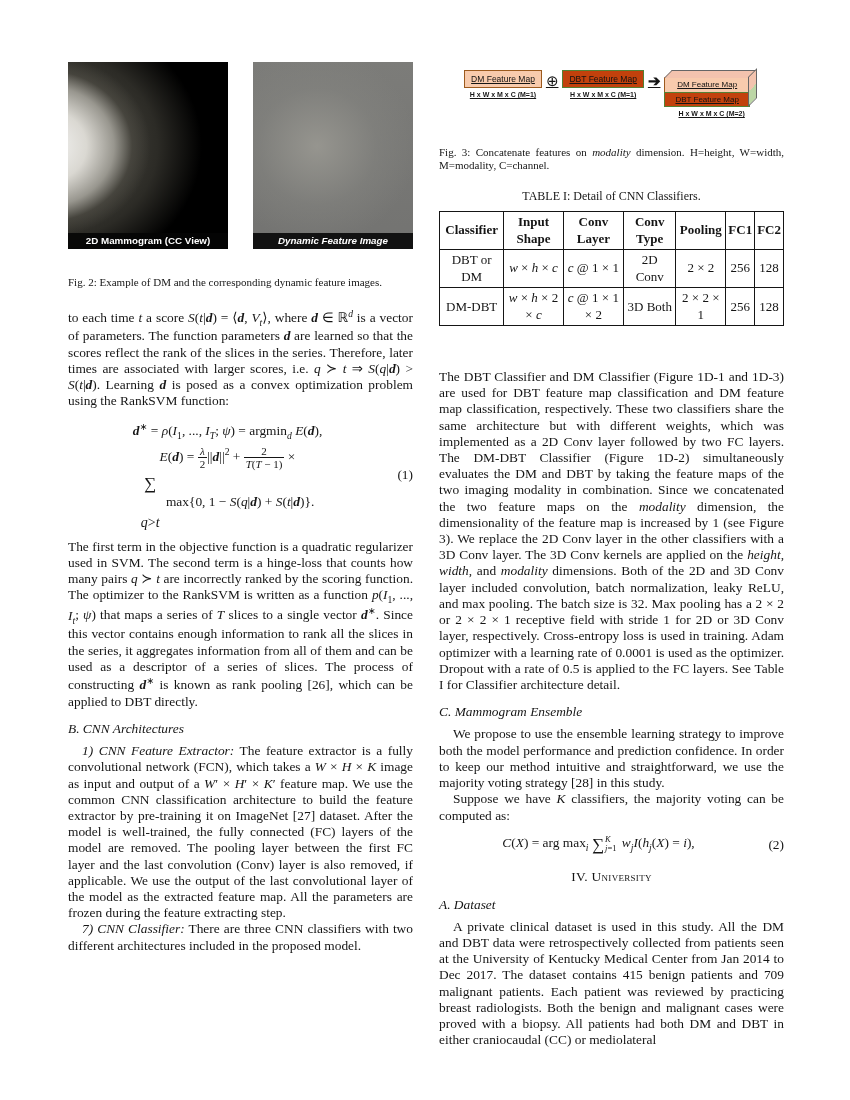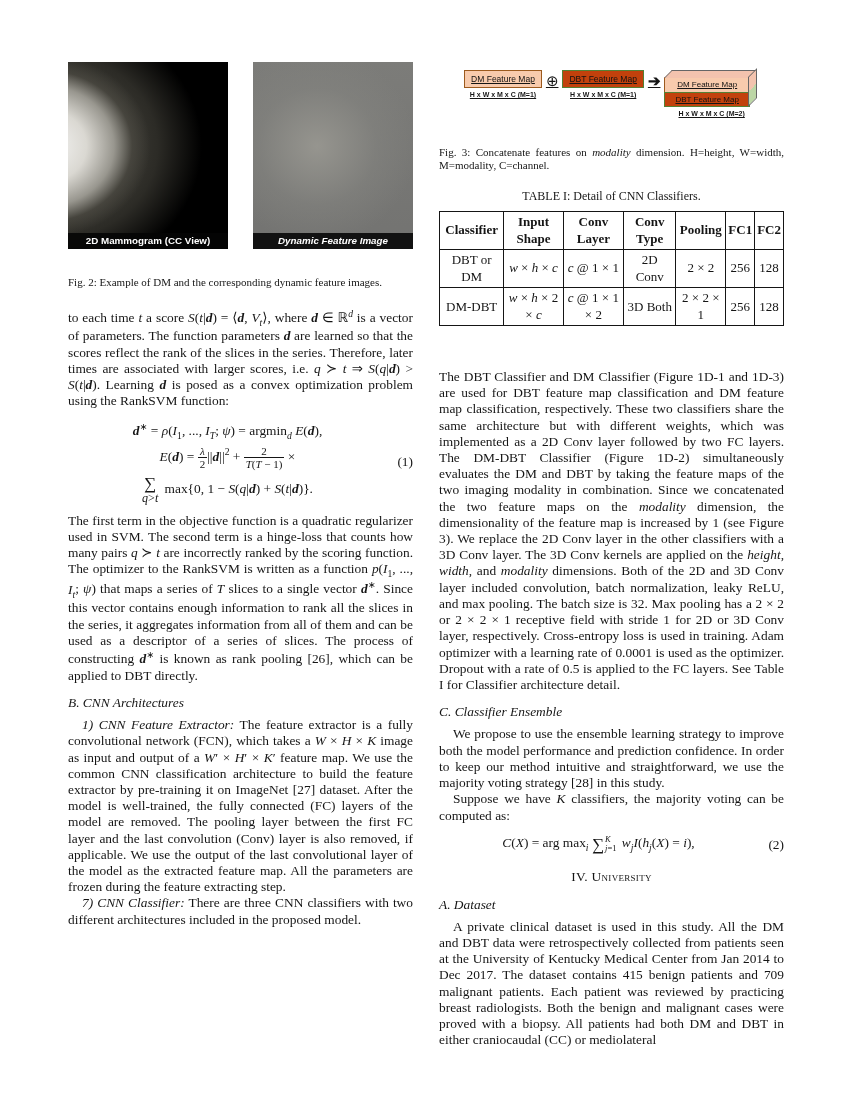--- a/index.html
+++ b/index.html
@@ -19,21 +19,21 @@
   
   .eq { display:flex; align-items:center; margin:9px 0 7px; }
   .eq-lines { flex:1; text-align:center; }
   .eq-line { padding:2px 0; }
   .eq-num { width:26px; text-align:right; }
   .frac { display:inline-block; vertical-align:middle; text-align:center; font-size:11px; line-height:1.1; }
   .frac .top { display:block; border-bottom:1px solid #151515; padding:0 2px; }
   .frac .bot { display:block; padding:0 2px; }
   .sumstack { display:inline-block; text-align:center; vertical-align:middle; margin-right:3px; }
   .sumstack .sym { display:block; font-size:17px; line-height:1; }
-  .sumstack .sub { display:block; font-size:12px; line-height:1; }
+  .sumstack .sub { display:block; font-size:14px; line-height:1;margin-top:24px; }
   .bigop { font-size:17px; vertical-align:-3px; }
   .lims { display:inline-block; text-align:left; font-size:8.5px; line-height:1.05; vertical-align:-4px; margin:0 2px 0 1px; }
   .lims span { display:block; }
   sub, sup { font-size:0.72em; }
 
   
   .figure2 { margin-bottom:18px; }
   .fig2-images { display:flex; gap:3px; justify-content:space-between; }
   .fig2-img { position:relative; width:160px; height:187px; overflow:hidden; }
   .mammo { background:#000; }
@@ -187,21 +187,21 @@
             <td>3D Both</td>
             <td>2 × 2 × 1</td>
             <td>256</td>
             <td>128</td>
           </tr>
         </tbody>
       </table>
 
       <p class="body noindent">The DBT Classifier and DM Classifier (Figure 1D-1 and 1D-3) are used for DBT feature map classification and DM feature map classification, respectively. These two classifiers share the same architecture but with different weights, which was implemented as a 2D Conv layer followed by two FC layers. The DM-DBT Classifier (Figure 1D-2) simultaneously evaluates the DM and DBT by taking the feature maps of the two imaging modality in combination. Since we concatenated the two feature maps on the <i>modality</i> dimension, the dimensionality of the feature map is increased by 1 (see Figure 3). We replace the 2D Conv layer in the other classifiers with a 3D Conv layer. The 3D Conv kernels are applied on the <i>height</i>, <i>width</i>, and <i>modality</i> dimensions. Both of the 2D and 3D Conv layer included convolution, batch normalization, leaky ReLU, and max pooling. The batch size is 32. Max pooling has a 2 × 2 or 2 × 2 × 1 receptive field with stride 1 for 2D or 3D Conv layer, respectively. Cross-entropy loss is used in training. Adam optimizer with a learning rate of 0.0001 is used as the optimizer. Dropout with a rate of 0.5 is applied to the FC layers. See Table I for Classifier architecture detail.</p>
 
-      <div class="subhead">C. Classifier Ensemble</div>
+      <div class="subhead">C. Mammogram Ensemble</div>
 
       <p class="body">We propose to use the ensemble learning strategy to improve both the model performance and prediction confidence. In order to keep our method intuitive and straightforward, we use the majority voting strategy [28] in this study.</p>
       <p class="body">Suppose we have <i>K</i> classifiers, the majority voting can be computed as:</p>
 
       <div class="eq">
         <div class="eq-lines">
           <div class="eq-line"><i>C</i>(<i>X</i>) = arg max<sub><i>i</i></sub> <span class="bigop">∑</span><span class="lims"><span><i>K</i></span><span><i>j</i>=1</span></span> <i>w<sub>j</sub></i><i>I</i>(<i>h<sub>j</sub></i>(<i>X</i>) = <i>i</i>),</div>
         </div>
         <div class="eq-num">(2)</div>
       </div>

